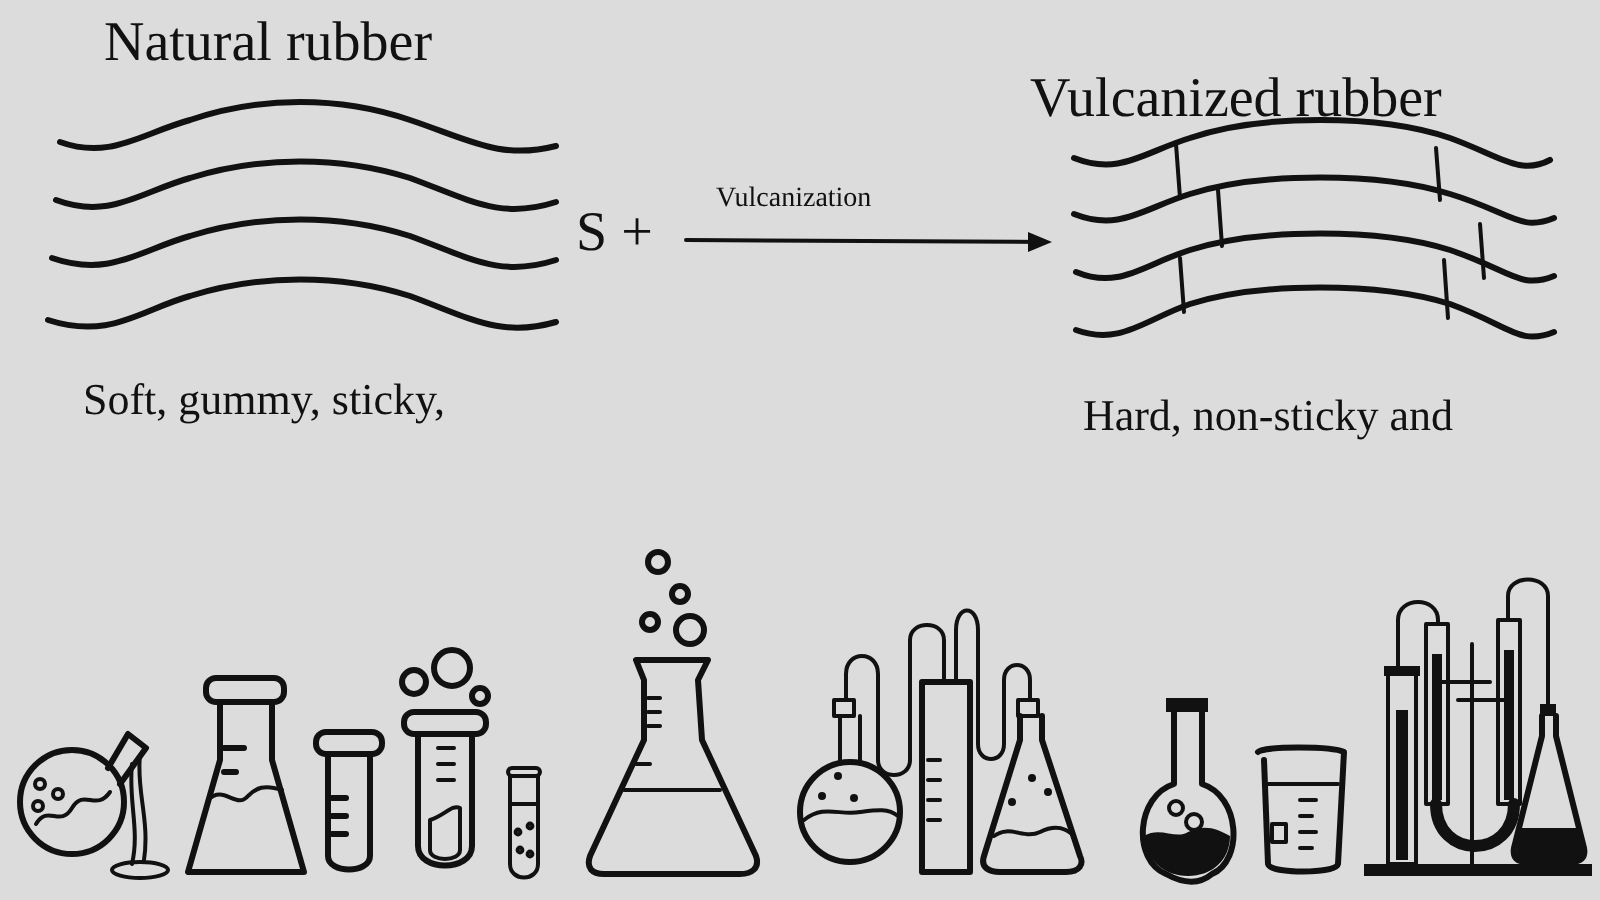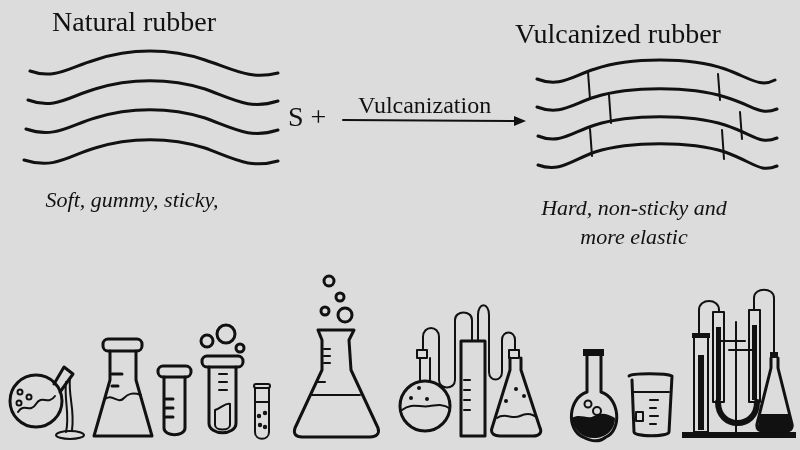--- a/index.html
+++ b/index.html
@@ -5,23 +5,23 @@
   html, body { margin: 0; padding: 0; }
   body {
     width: 800px; height: 450px; overflow: hidden;
     background: #dcdcdc;
     font-family: "Liberation Serif", "DejaVu Serif", serif;
     color: #111;
     position: relative;
   }
   .abs { position: absolute; }
   .title { font-size: 28px; white-space: nowrap; }
-  .caption { font-size: 22px; text-align: center; line-height: 29px; white-space: nowrap; font-style: italic; }
+  .caption { font-size: 22px; text-align: center; line-height: 29px; white-space: nowrap; }
   .reagent { font-size: 28px; }
-  .arrow-label { font-size: 24px; white-space: nowrap; }
+  .arrow-label { font-size: 14px; white-space: nowrap; }
   svg { position: absolute; overflow: visible; }
   svg .ln { fill: none; stroke: #111; stroke-width: 3; stroke-linecap: round; stroke-linejoin: round; }
   svg .thin { fill: none; stroke: #111; stroke-width: 2; stroke-linecap: round; stroke-linejoin: round; }
   svg .fill { fill: #111; stroke: none; }
 </style>
 </head>
 <body>
 
 <div class="abs title" style="left:52px; top:6px;">Natural rubber</div>
 
@@ -36,39 +36,38 @@
   <div>Soft, gummy, sticky,</div>
 </div>
 
 <div class="abs reagent" style="left:288px; top:101px;">S +</div>
 <div class="abs arrow-label" style="left:358px; top:92px;">Vulcanization</div>
 <svg style="left:0; top:0;" width="540" height="140">
   <line class="thin" x1="343" y1="120" x2="522" y2="121"></line>
   <polygon class="fill" points="514,116 526,121 514,126"></polygon>
 </svg>
 
-<div class="abs title" style="left:515px; top:18px;">Vulcanized rubber</div>
+<div class="abs title" style="left:515px; top:34px;">Vulcanized rubber</div>
 
 <svg style="left:0; top:0;" width="800" height="190">
   <path class="ln" d="M537,79 C560,88 572,76 595,69 C630,57 690,57 725,69 C750,78 760,88 775,80"></path>
   <path class="ln" d="M537,107 C560,116 572,104 595,97 C630,86 690,86 725,97 C755,106 760,116 777,109"></path>
   <path class="ln" d="M538,136 C560,145 572,132 595,125 C630,114 690,114 725,125 C755,135 760,145 777,138"></path>
   <path class="ln" d="M538,165 C560,173 572,160 595,152 C630,141 690,141 725,152 C755,163 760,173 777,166"></path>
 
   <line class="thin" x1="588" y1="72" x2="590" y2="99"></line>
   <line class="thin" x1="718" y1="74" x2="720" y2="100"></line>
   <line class="thin" x1="609" y1="95" x2="611" y2="123"></line>
   <line class="thin" x1="740" y1="112" x2="742" y2="139"></line>
   <line class="thin" x1="590" y1="129" x2="592" y2="156"></line>
   <line class="thin" x1="722" y1="130" x2="724" y2="159"></line>
 </svg>
 
 <div class="abs caption" style="left:504px; top:193px; width:260px;">
   <div>Hard, non-sticky and</div>
-  <div>more elastic</div>
 </div>
 
 <svg style="left:0; top:0;" width="800" height="450">
 
   <g>
     <circle class="ln" cx="36" cy="401" r="26"></circle>
     <path class="thin" d="M18,412 C24,402 30,414 36,404 C42,394 48,406 55,396"></path>
     <circle class="thin" cx="20" cy="392" r="2.5"></circle>
     <circle class="thin" cx="29" cy="397" r="2.5"></circle>
     <circle class="thin" cx="19" cy="403" r="2.5"></circle>

